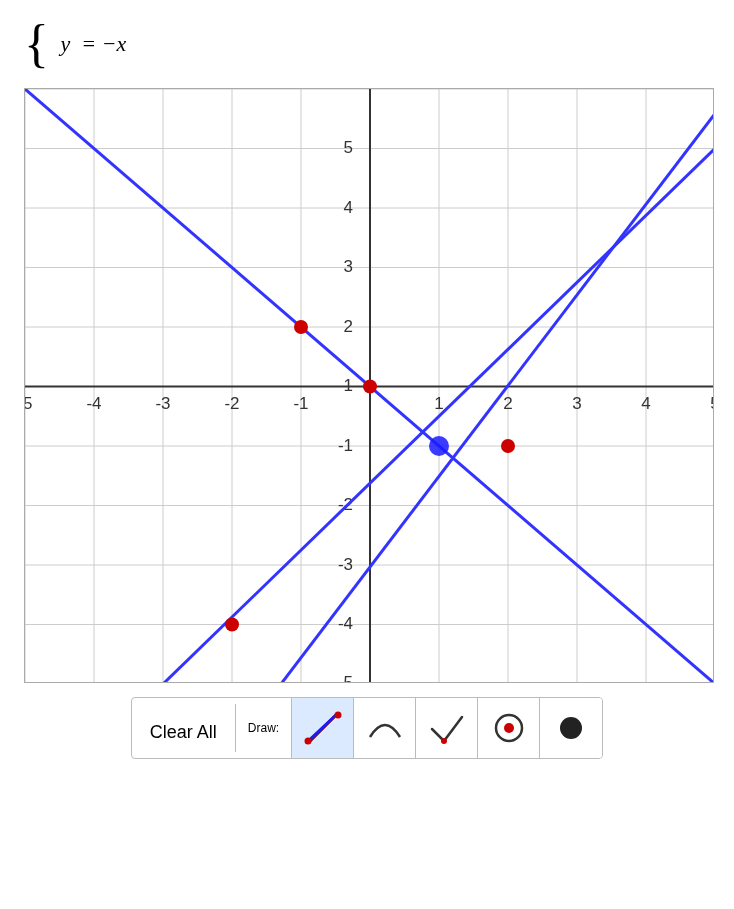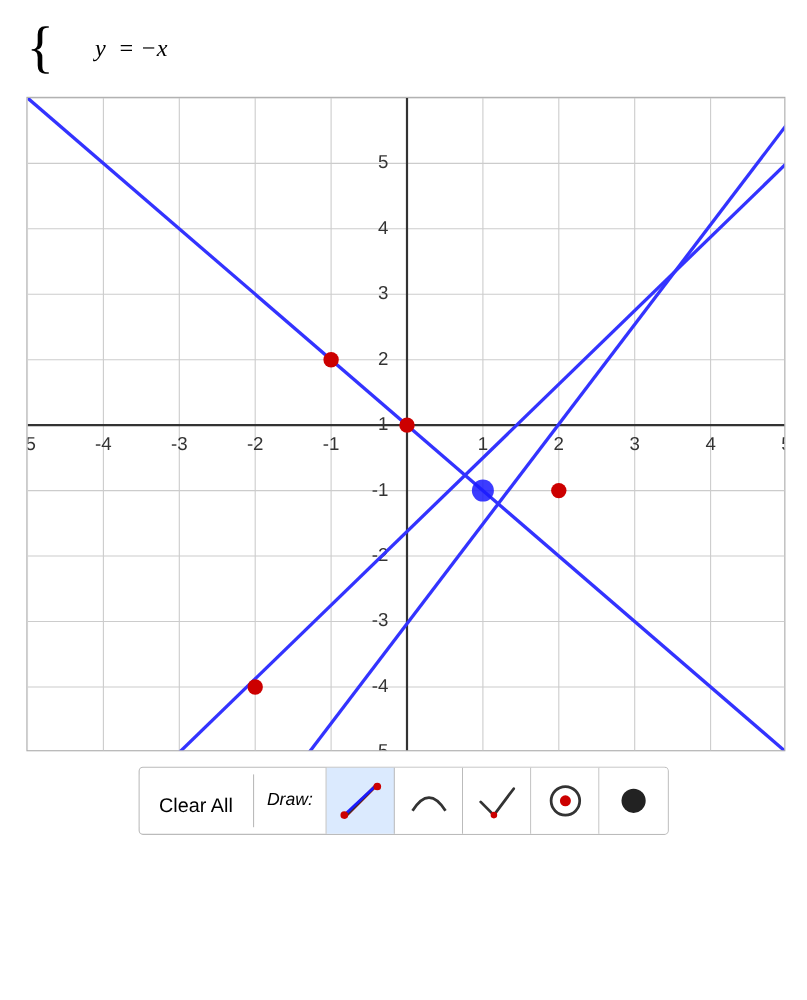--- a/index.html
+++ b/index.html
@@ -27,21 +27,20 @@
       margin-right: 6px;
       font-weight: 100;
     }
     .eq-lines {
       display: inline-block;
       vertical-align: middle;
     }
     .eq-line {
       display: block;
       font-style: italic;
-      margin-left: 26px;
     }
     .instructions {
       font-size: 20px;
       margin-bottom: 14px;
       line-height: 1.45;
       font-family: Arial, sans-serif;
       font-style: normal;
     }
     .graph-container {
       position: relative;
@@ -68,28 +67,27 @@
       border: none;
       border-right: 1px solid #bbb;
       padding: 18px 18px;
       font-size: 18px;
       font-family: Arial, sans-serif;
       cursor: pointer;
       height: 48px;
       white-space: nowrap;
     }
     .draw-label {
-      font-size: 16px;
+      font-size: 12px;
       font-family: Arial, sans-serif;
       padding: 10px 12px;
       border-right: 1px solid #bbb;
       height: 62px;
       display: flex;
       align-items: center;
-      font-style: italic;
     }
     .tool-btn {
       border: none;
       background: #fff;
       border-right: 1px solid #bbb;
       width: 62px;
       height: 62px;
       display: flex;
       align-items: center;
       justify-content: center;

